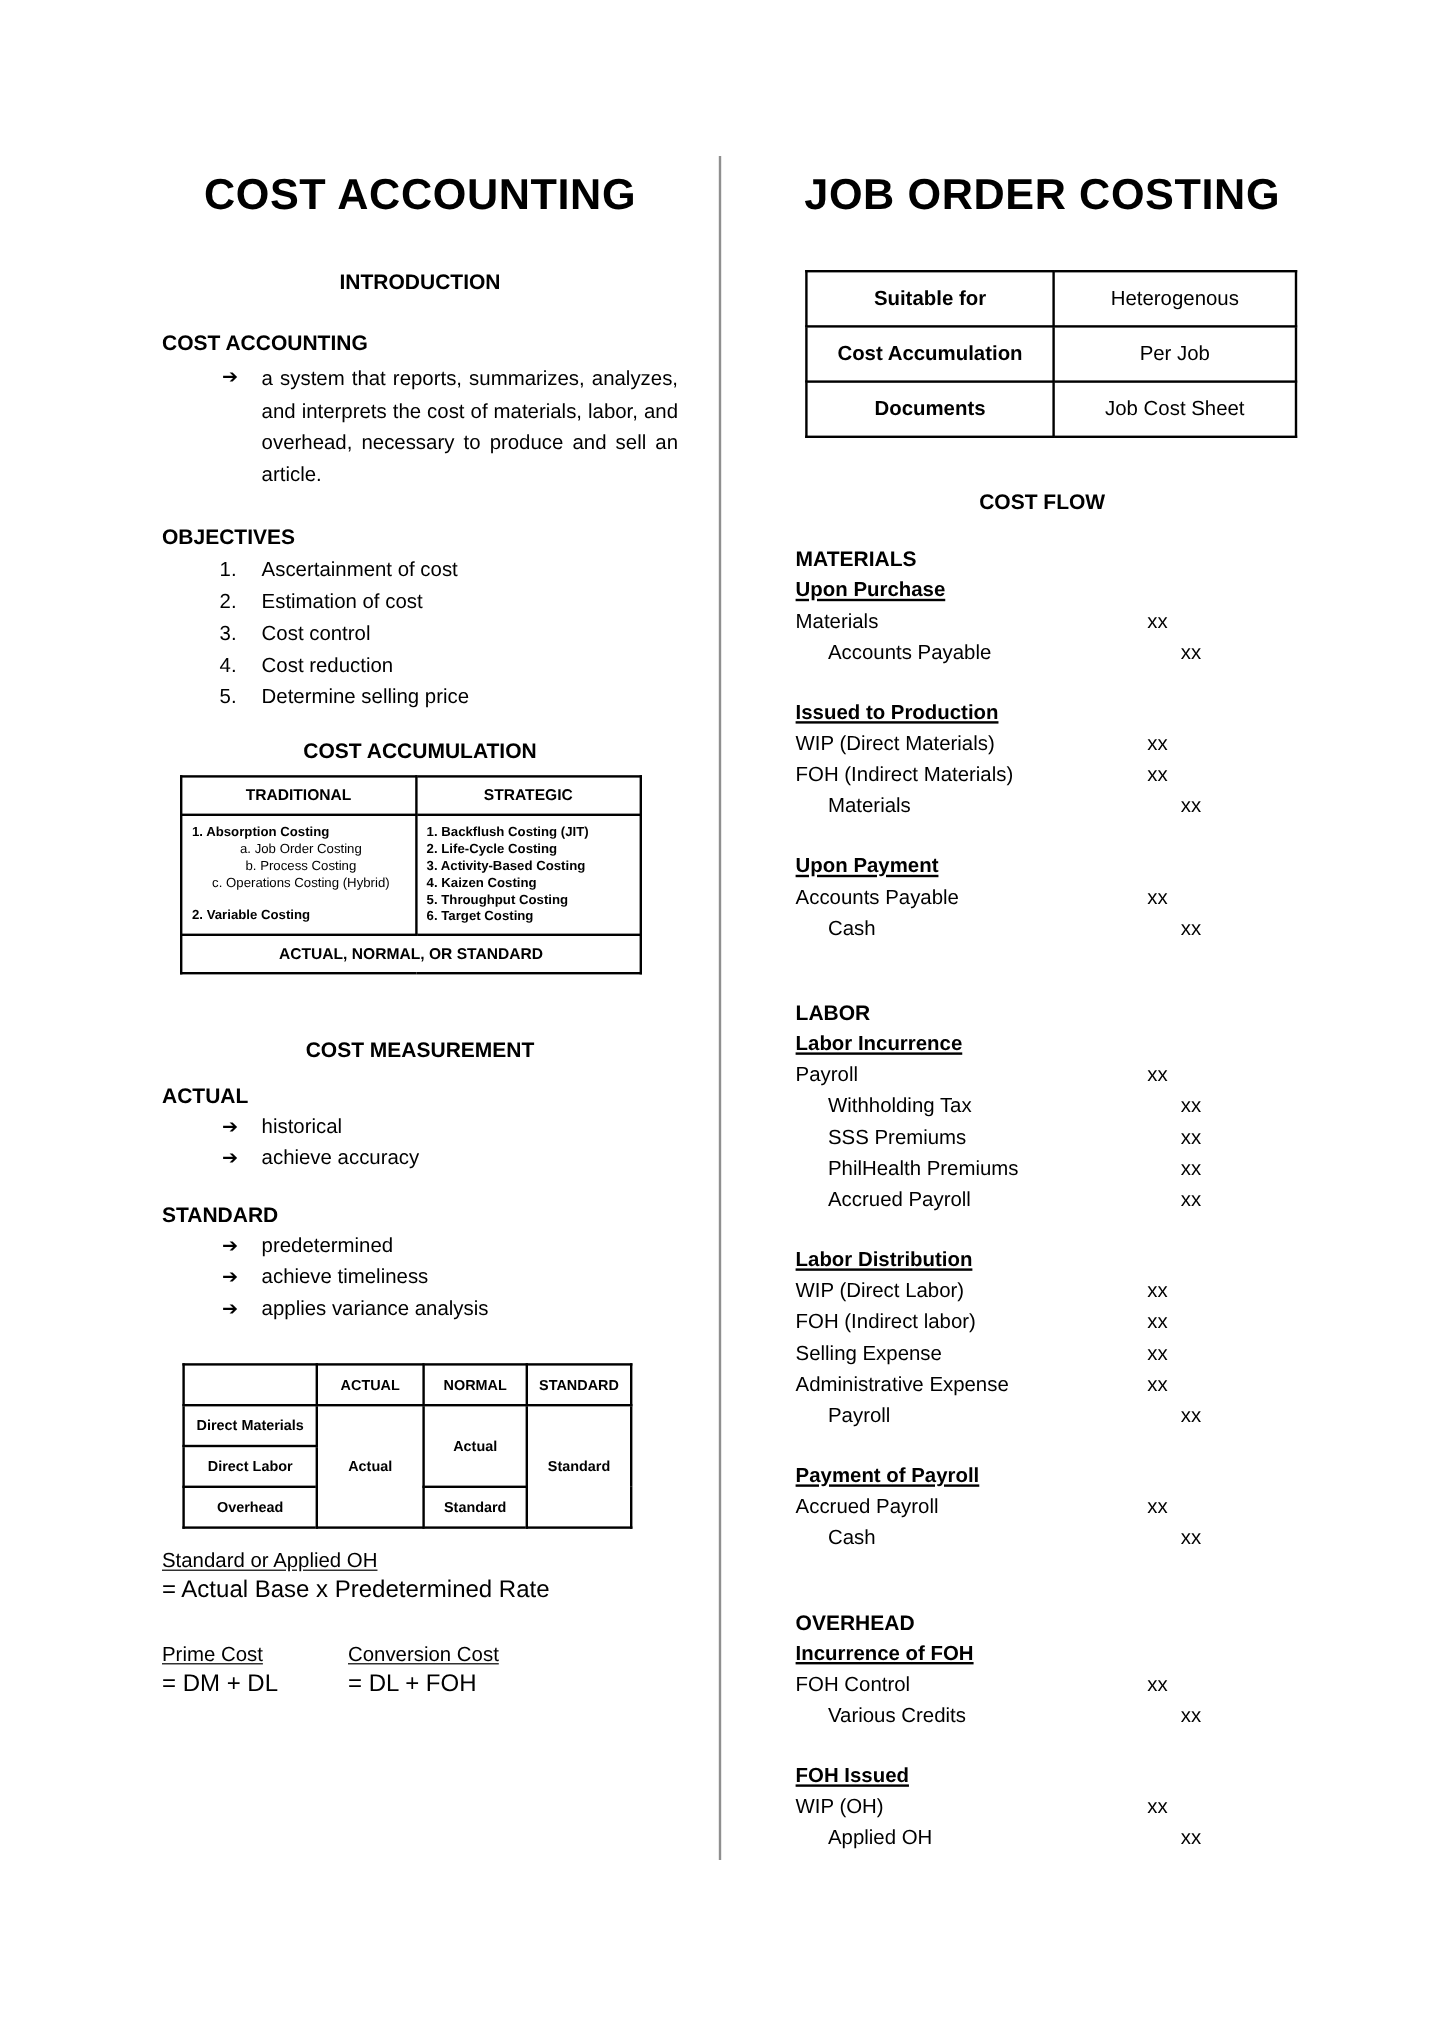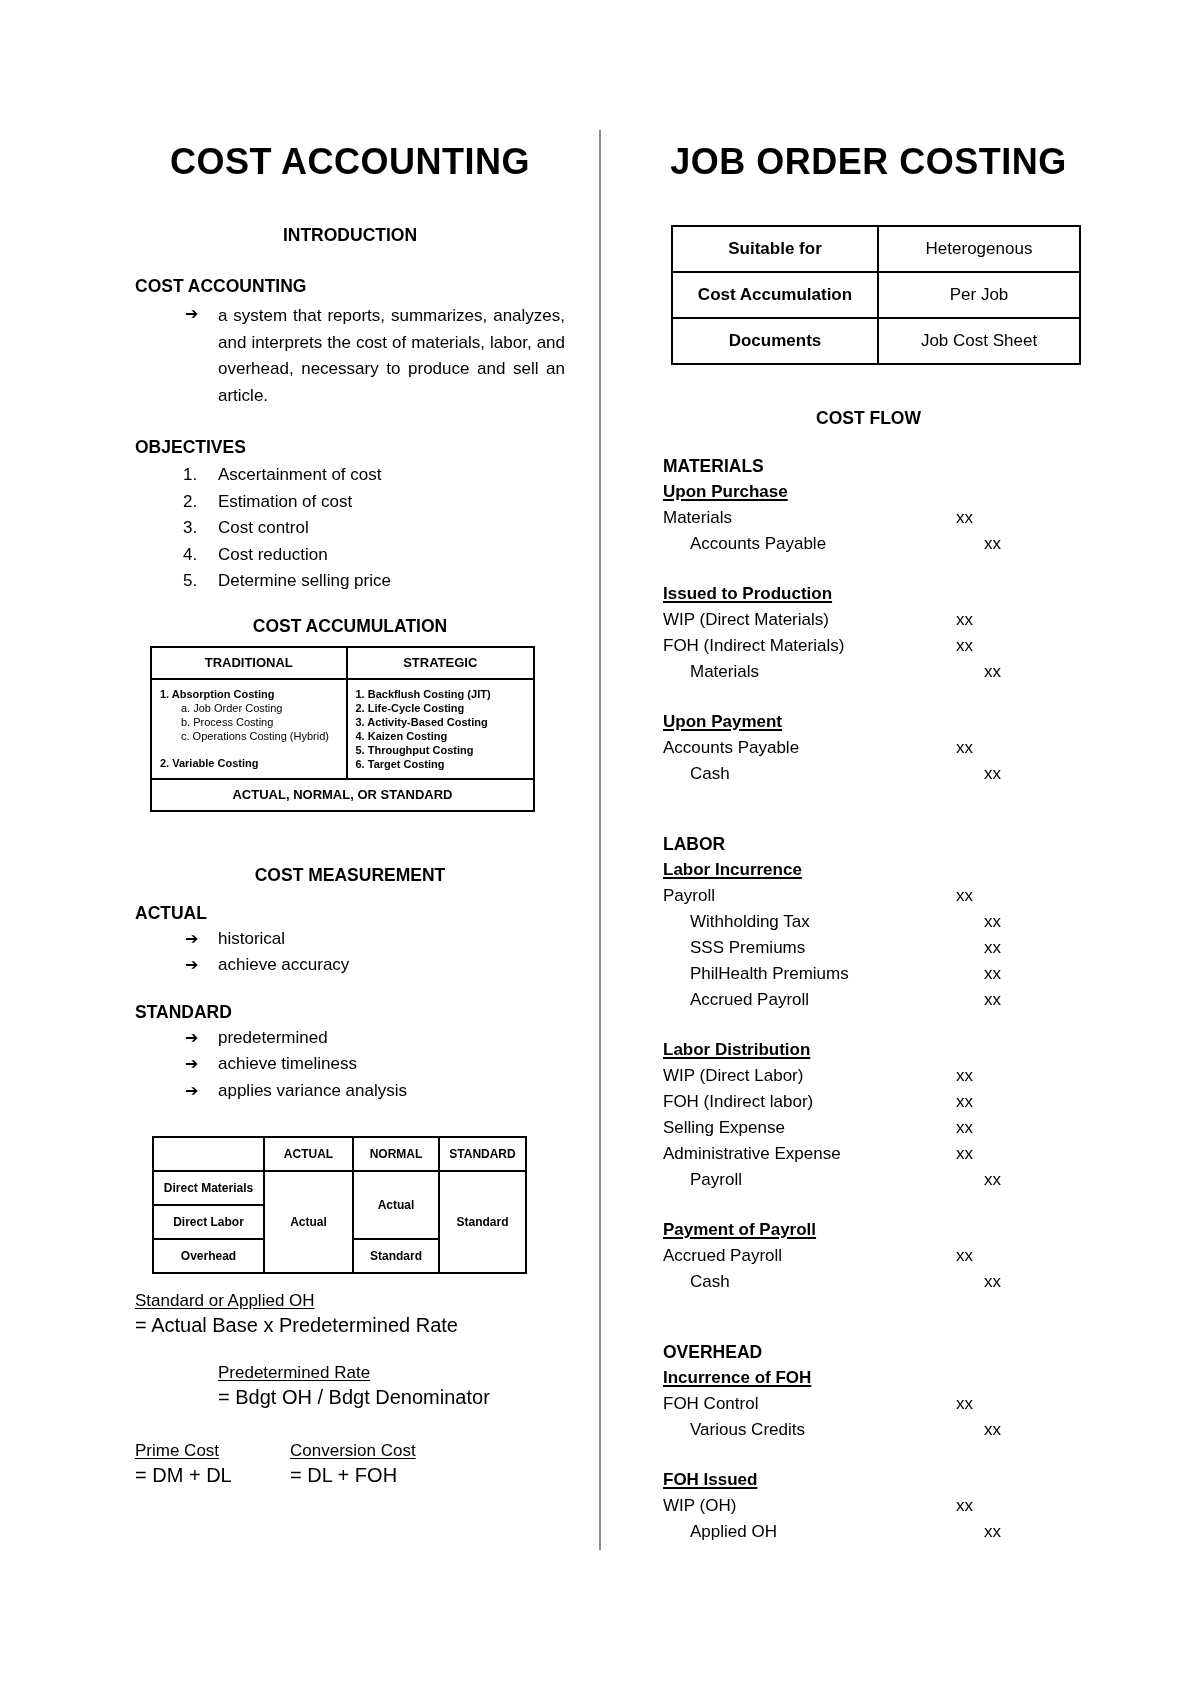--- a/index.html
+++ b/index.html
@@ -29,21 +29,21 @@
   .obj-item { display:flex; margin-left:48px; font-size:17px; line-height:26.5px; }
   .li-num { width:35px; }
   .h-accum { margin-top:18px; }
 
   .acc-table { border-collapse:collapse; margin:7px 0 0 15px; width:385px; table-layout:fixed; }
   .acc-table th, .acc-table td { border:2px solid #000; }
   .acc-table thead th { font-size:13px; height:28px; font-weight:700; text-align:center; }
   .acc-table tbody td { vertical-align:top; padding:7px 6px 7px 8px; font-size:11px; line-height:14px; }
   .t-item { font-weight:600; }
   .t-item.gapped { margin-top:13px; }
-  .t-sub  { margin-left:21px; font-weight:400; }
+  .t-sub  { margin-left:2px; font-weight:400;text-align:center; }
   .s-item { font-weight:600; }
   .acc-table tfoot td { font-size:13px; font-weight:700; text-align:center; height:28px; }
 
   .h-measure { margin-top:50px; }
   .h-actual  { margin-top:12px; }
   .h-standard{ margin-top:20px; }
   .arrow-row { display:flex; margin-left:50px; font-size:17px; line-height:26.5px; }
   .arrow-row .arrow-glyph { width:33px; }
 
   .matrix { border-collapse:collapse; margin:32px 0 0 17px; width:373px; table-layout:fixed; }
@@ -202,24 +202,20 @@
       <th>Overhead</th>
       <td class="val">Standard</td>
     </tr>
   </tbody>
     </table>
 
   <div class="f1">
     <div class="f-title">Standard or Applied OH</div>
     <div class="f-line">= Actual Base x Predetermined Rate</div>
   </div>
-  <div class="f2">
-    <div class="f-title">Predetermined Rate</div>
-    <div class="f-line">= Bdgt OH / Bdgt Denominator</div>
-  </div>
   <div class="f-pair">
     <div class="f-prime">
       <div class="f-title">Prime Cost</div>
       <div class="f-line">= DM + DL</div>
     </div>
     <div class="f-conv">
       <div class="f-title">Conversion Cost</div>
       <div class="f-line">= DL + FOH</div>
     </div>
   </div>

